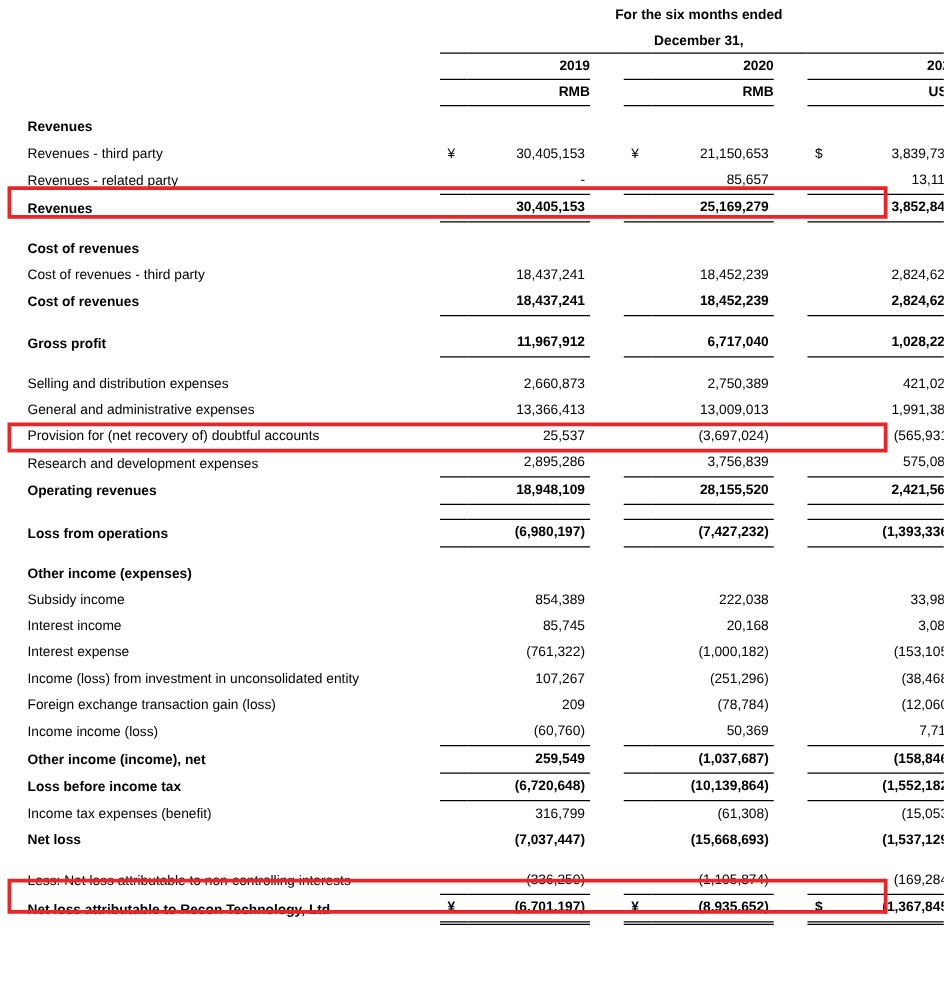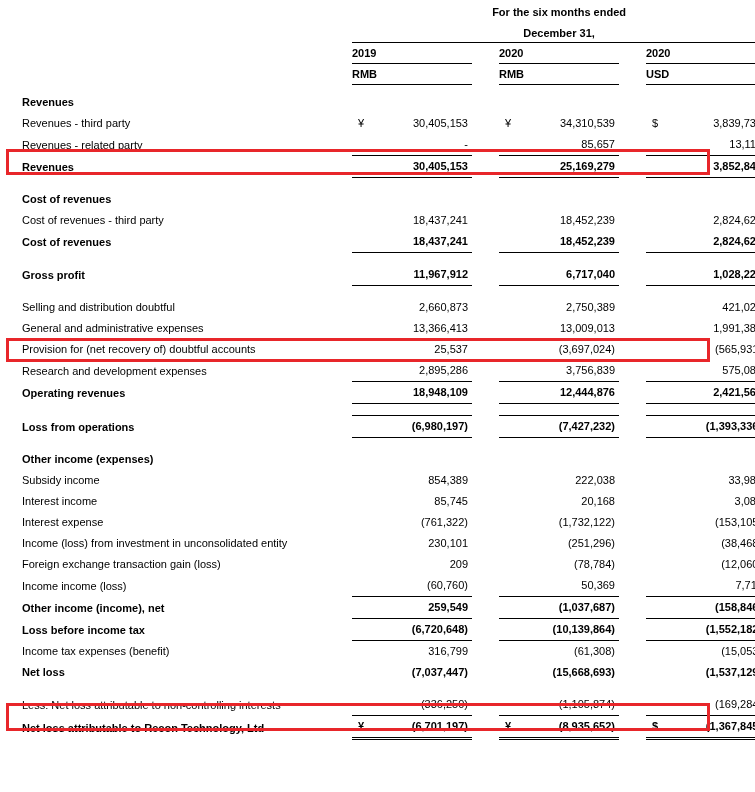--- a/index.html
+++ b/index.html
@@ -67,21 +67,21 @@
 
   
   .hdr-period {
     text-align: center;
     font-weight: bold;
     font-size: 11px;
     line-height: 18px;
     height: 18px;
   }
   .hdr-col {
-    text-align: left;
+    text-align: right;
     font-weight: bold;
     font-size: 11px;
     line-height: 19px;
     height: 19px;
   }
   .rule-wide { border-bottom: 1px solid #000; }
 
   .spacer td { height: 11px; line-height: 11px; }
   .spacer-sm td { height: 7px; line-height: 7px; }
 
@@ -157,21 +157,21 @@
           <td class="gap"></td>
           <td class="sym bold"></td>
           <td class="num bold"></td>
         </tr>
         <tr>
           <td class="label">Revenues - third party</td>
           <td class="sym">¥</td>
           <td class="num">30,405,153</td>
           <td class="gap"></td>
           <td class="sym">¥</td>
-          <td class="num">34,310,539</td>
+          <td class="num">21,150,653</td>
           <td class="gap"></td>
           <td class="sym">$</td>
           <td class="num">3,839,734</td>
         </tr>
         <tr>
           <td class="label">Revenues - related party</td>
           <td class="sym"></td>
           <td class="num">-</td>
           <td class="gap"></td>
           <td class="sym"></td>
@@ -262,21 +262,21 @@
           <td></td>
           <td></td>
           <td></td>
           <td></td>
           <td></td>
           <td></td>
           <td></td>
           <td></td>
         </tr>
         <tr>
-          <td class="label">Selling and distribution doubtful</td>
+          <td class="label">Selling and distribution expenses</td>
           <td class="sym"></td>
           <td class="num">2,660,873</td>
           <td class="gap"></td>
           <td class="sym"></td>
           <td class="num">2,750,389</td>
           <td class="gap"></td>
           <td class="sym"></td>
           <td class="num">421,022</td>
         </tr>
         <tr>
@@ -311,21 +311,21 @@
           <td class="gap"></td>
           <td class="sym"></td>
           <td class="num">575,087</td>
         </tr>
         <tr>
           <td class="label bold">Operating revenues</td>
           <td class="sym bold ul-top ul-bottom"></td>
           <td class="num bold ul-top ul-bottom">18,948,109</td>
           <td class="gap"></td>
           <td class="sym bold ul-top ul-bottom"></td>
-          <td class="num bold ul-top ul-bottom">12,444,876</td>
+          <td class="num bold ul-top ul-bottom">28,155,520</td>
           <td class="gap"></td>
           <td class="sym bold ul-top ul-bottom"></td>
           <td class="num bold ul-top ul-bottom">2,421,563</td>
         </tr>
         <tr class="spacer">
           <td></td>
           <td></td>
           <td></td>
           <td></td>
           <td></td>
@@ -388,29 +388,29 @@
           <td class="gap"></td>
           <td class="sym"></td>
           <td class="num">3,087</td>
         </tr>
         <tr>
           <td class="label">Interest expense</td>
           <td class="sym"></td>
           <td class="num">(761,322)</td>
           <td class="gap"></td>
           <td class="sym"></td>
-          <td class="num">(1,732,122)</td>
+          <td class="num">(1,000,182)</td>
           <td class="gap"></td>
           <td class="sym"></td>
           <td class="num">(153,105)</td>
         </tr>
         <tr>
           <td class="label">Income (loss) from investment in unconsolidated entity</td>
           <td class="sym"></td>
-          <td class="num">230,101</td>
+          <td class="num">107,267</td>
           <td class="gap"></td>
           <td class="sym"></td>
           <td class="num">(251,296)</td>
           <td class="gap"></td>
           <td class="sym"></td>
           <td class="num">(38,468)</td>
         </tr>
         <tr>
           <td class="label">Foreign exchange transaction gain (loss)</td>
           <td class="sym"></td>

